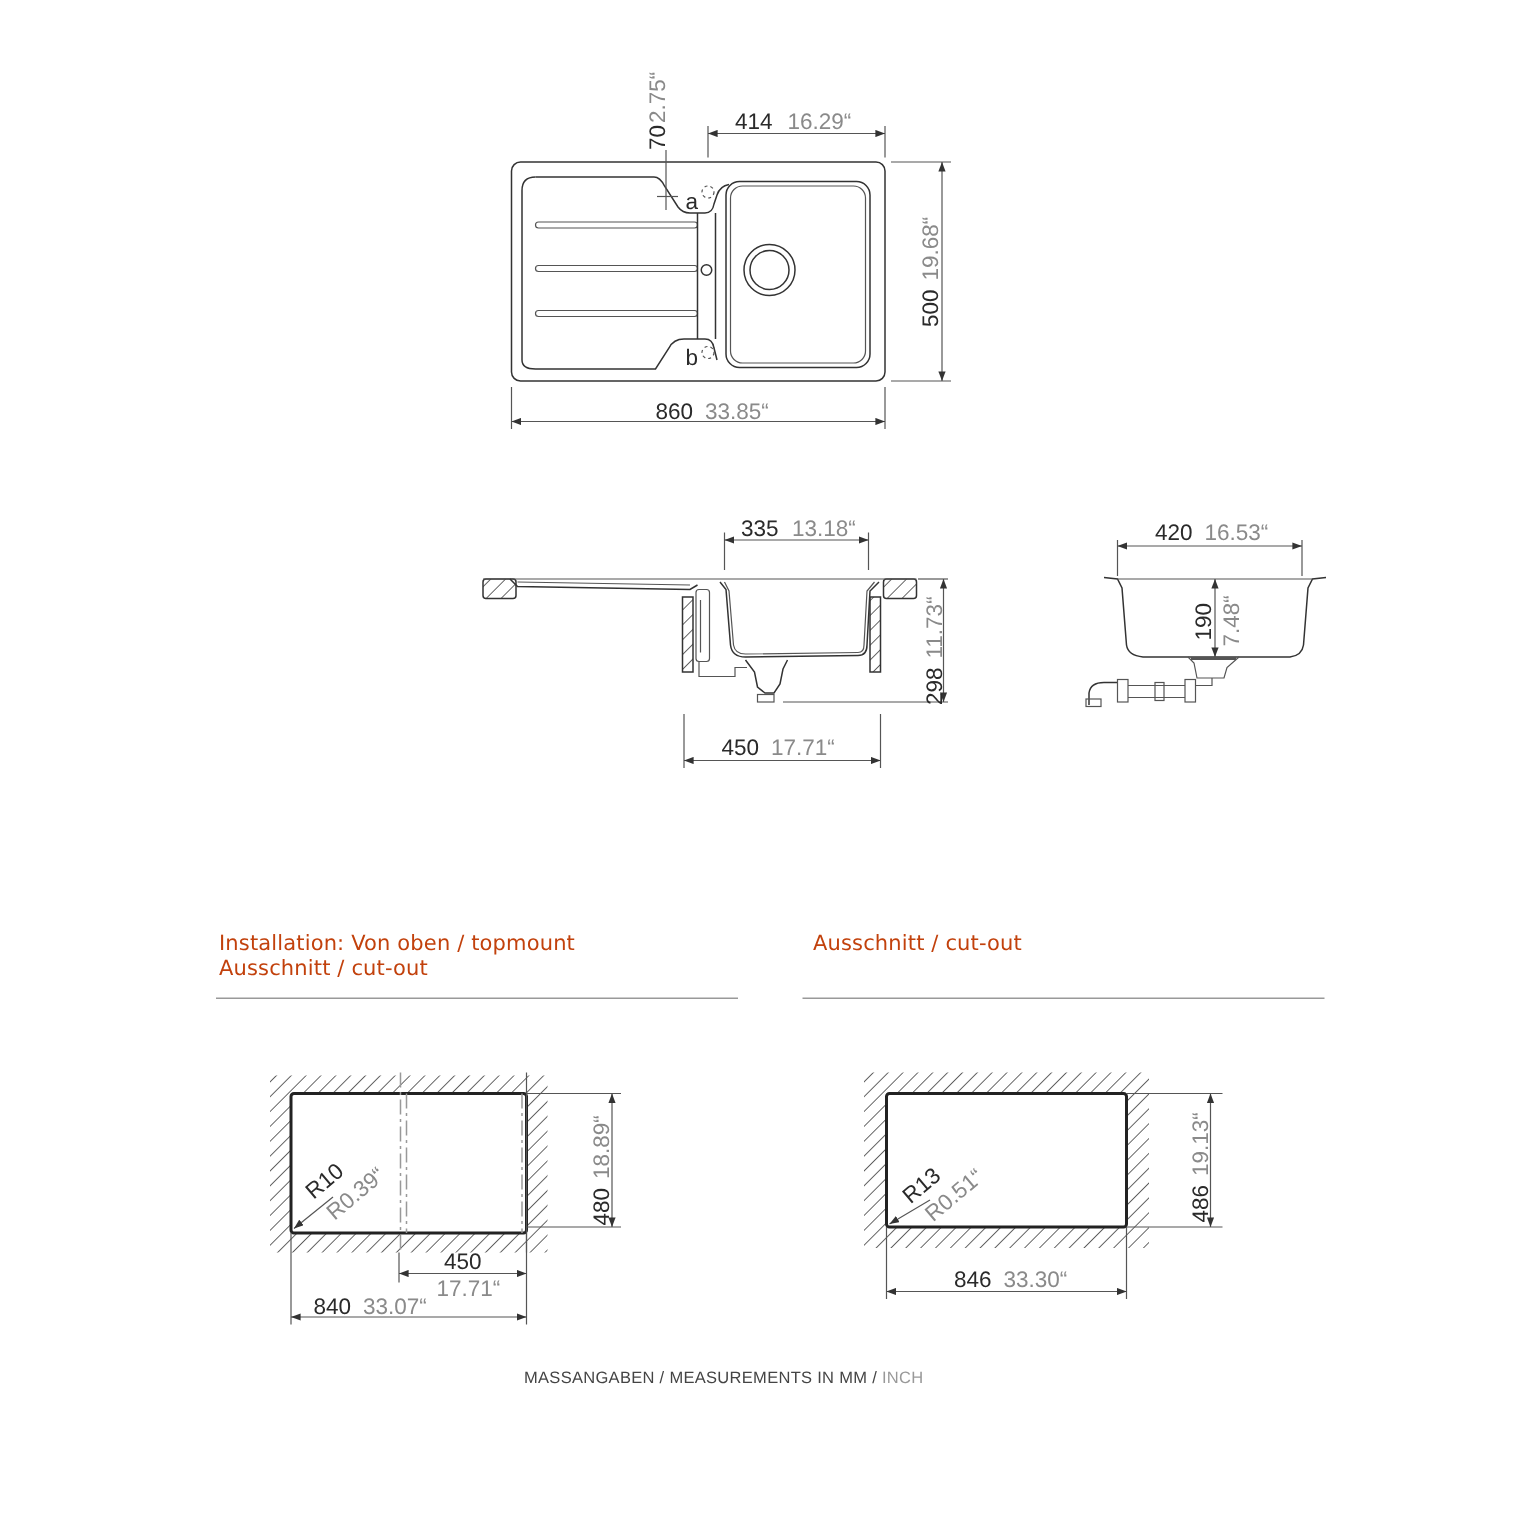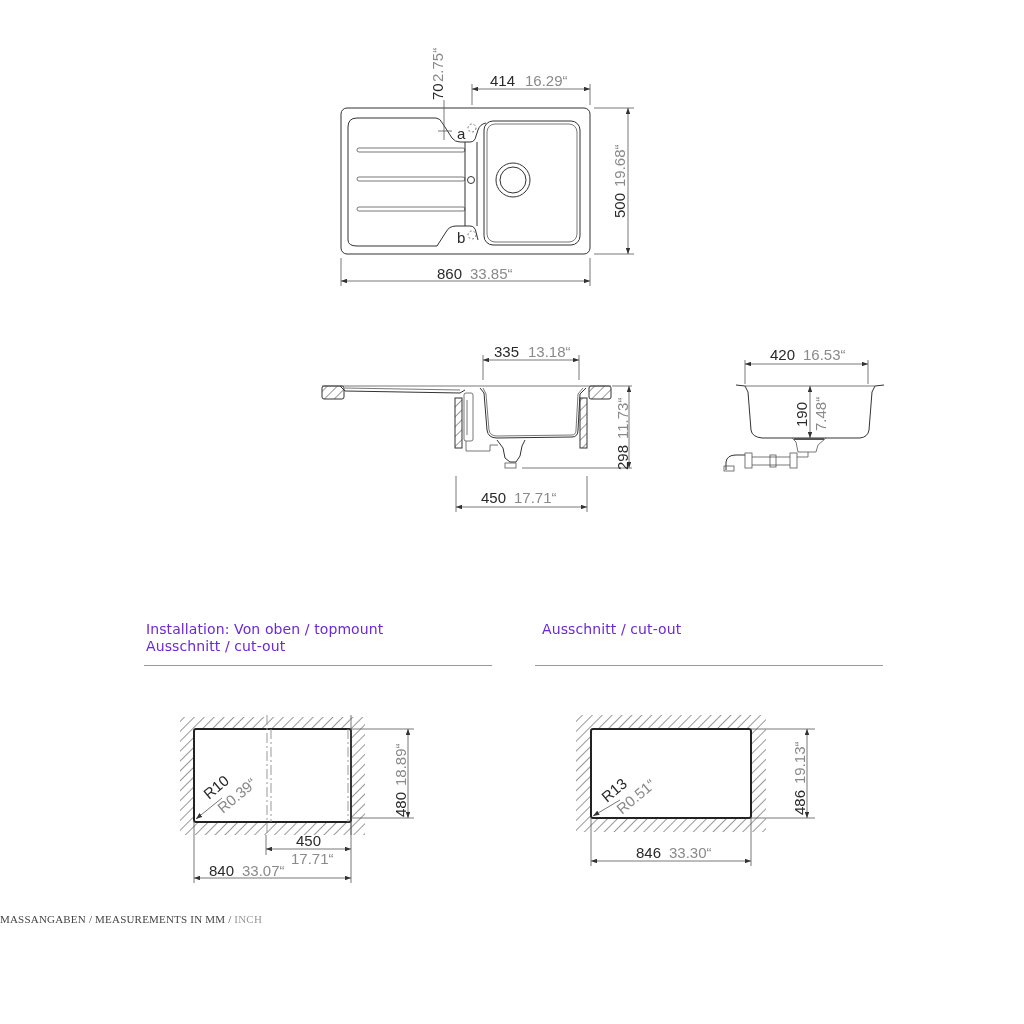--- a/index.html
+++ b/index.html
@@ -3,23 +3,23 @@
 <meta charset="utf-8">
 <style>
   html, body { margin:0; padding:0; background:#ffffff; }
   body { width:1024px; height:1024px; position:relative; overflow:hidden; font-family:"Liberation Sans", sans-serif; }
   svg#drawing { position:absolute; left:0; top:0; }
   .dim-mm { fill:#2a2a2a; font-family:"Liberation Sans", sans-serif; font-size:15px; }
   .dim-in { fill:#8a8a8a; font-family:"Liberation Sans", sans-serif; font-size:15px; }
   .ln { stroke:#333; fill:none; stroke-width:1; }
   .thin { stroke:#555; fill:none; stroke-width:0.8; }
   .gray { stroke:#999; fill:none; stroke-width:1; }
-  .heading { position:absolute; font-family:"DejaVu Sans", sans-serif; font-size:14px; color:#6d28d9; line-height:17px; letter-spacing:0.1px; }
+  .heading { position:absolute; font-family:"DejaVu Sans", sans-serif; font-size:14px; color:#c2410c; line-height:17px; letter-spacing:0.1px; }
   .rule { position:absolute; height:1px; background:#999; }
-  .footer { position:absolute; left:0; width:965px; top:913px; text-align:left; font-family:Liberation Serif, serif; font-size:11px; color:#444; letter-spacing:0.2px; }
+  .footer { position:absolute; left:0; width:965px; top:913px; text-align:center; font-family:Liberation Sans, sans-serif; font-size:11px; color:#444; letter-spacing:0.2px; }
   .footer .inch { color:#999; }
 </style>
 </head>
 <body>
 
 <svg id="drawing" width="1024" height="1024" viewBox="0 0 1024 1024" xmlns="http://www.w3.org/2000/svg">
   <defs>
     <pattern id="hatch" patternUnits="userSpaceOnUse" width="7" height="7" patternTransform="rotate(45)">
       <line x1="0" y1="0" x2="0" y2="7" stroke="#333" stroke-width="1"></line>
     </pattern>

